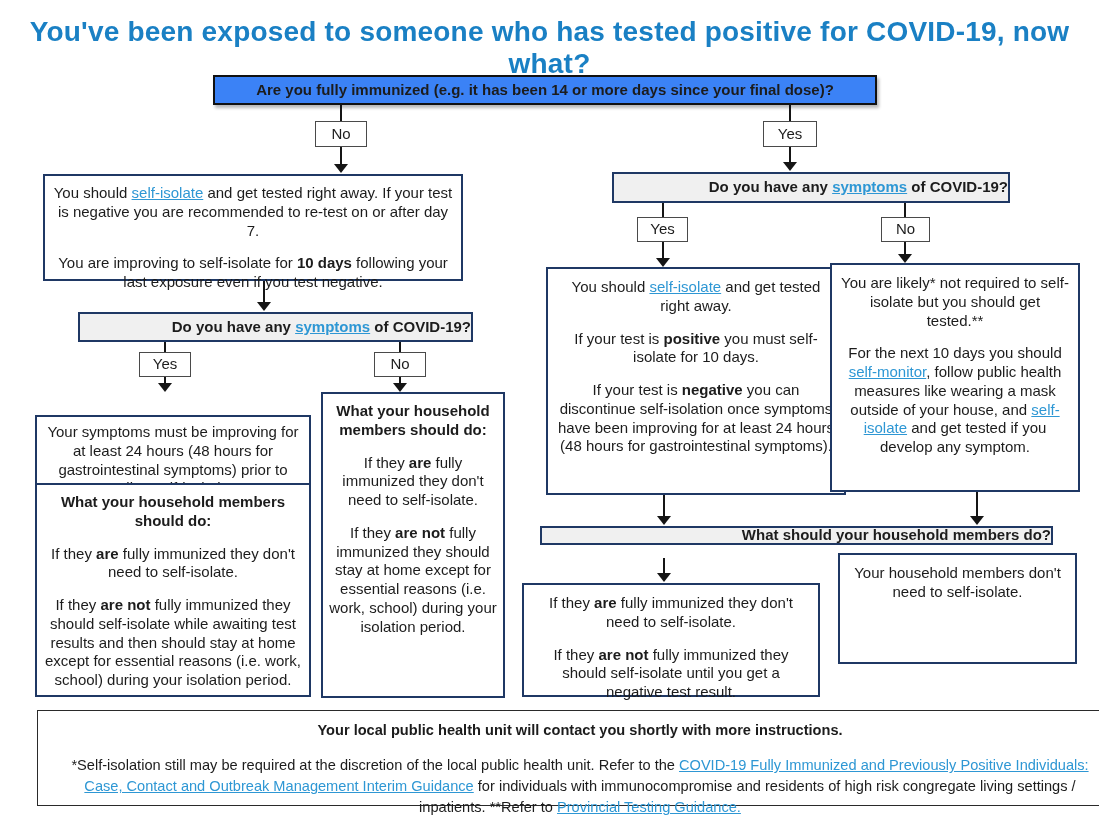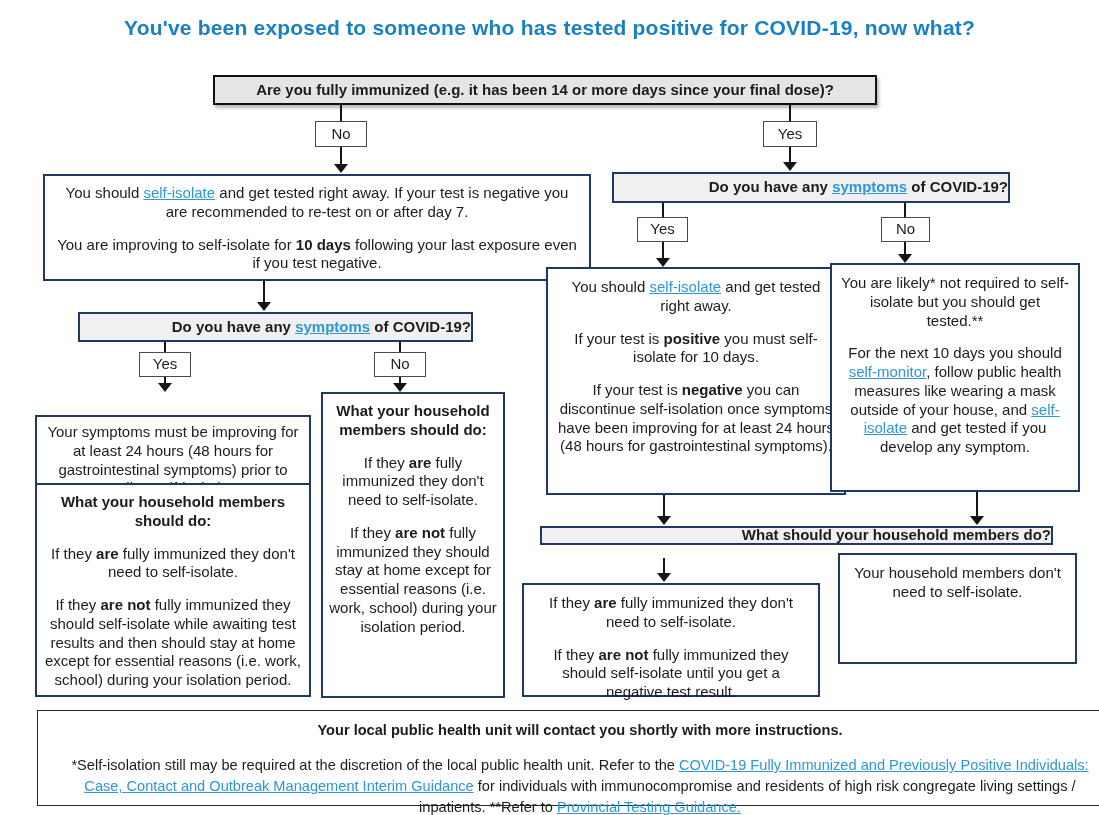--- a/index.html
+++ b/index.html
@@ -2,31 +2,31 @@
 <html><head>
 <meta charset="utf-8">
 <style>
   html,body{margin:0;padding:0;background:#ffffff;}
   #stage{
     position:relative;width:1099px;height:815px;background:#ffffff;
     font-family:"Liberation Sans","DejaVu Sans",sans-serif;color:#1c1c1c;overflow:hidden;
   }
   .page-title{
     position:absolute;left:0;right:0;top:16px;text-align:center;
-    color:#1a80c4;font-size:21px;font-weight:bold;letter-spacing:0.2px;
+    color:#1a80c4;font-size:28px;font-weight:bold;letter-spacing:0.2px;
   }
   .box{position:absolute;box-sizing:border-box;text-align:center;font-size:15px;line-height:1.25;background:#ffffff;}
   .navy{border:2.5px solid #1f3864;}
   .qheader{
     border:2.5px solid #1f3864;background:#f0f0f0;font-weight:bold;
     display:flex;align-items:center;justify-content:flex-end;
   }
   .qheader p{margin:0;}
   .topq{
-    border:2.5px solid #111111;background:#e5e5e5;font-weight:bold;
+    border:2.5px solid #111111;background:#3b82f6;font-weight:bold;
     display:flex;align-items:center;justify-content:center;
     box-shadow:2px 3px 3px rgba(0,0,0,0.28);
   }
   .labelbox{
     border:1.5px solid #4a4a4a;background:#ffffff;
     display:flex;align-items:center;justify-content:center;
   }
   .footerbox{border:1.5px solid #2a2a2a;background:#ffffff;padding:9px 14px 6px;font-size:14.6px;}
   .footerbox p{margin:0 0 11px;line-height:1.45;}
   .footerbox p:last-child{margin-bottom:0;}
@@ -56,21 +56,21 @@
 
   <div class="vline" style="left:340px;top:105px;height:17px;"></div>
   <div class="vline" style="left:789px;top:105px;height:17px;"></div>
 
   <div class="box labelbox" style="left:315px;top:121px;width:52px;height:26px;">No</div>
   <div class="box labelbox" style="left:763px;top:121px;width:54px;height:26px;">Yes</div>
 
   <div class="arrow" style="left:340px;top:147px;height:17px;"></div>
   <div class="arrow" style="left:789px;top:147px;height:15px;"></div>
 
-  <div class="box navy pad-a" style="left:43px;top:174px;width:548px;height:107px;">
+  <div class="box navy pad-a" style="left:43px;top:174px;width:420px;height:107px;">
       <p><span>You should </span><span class="link">self-isolate</span><span> and get tested right away. If your test is negative you are recommended to re-test on or after day 7.</span></p>
       <p><span>You are improving to self-isolate for </span><span class="bold">10 days</span><span> following your last exposure even if you test negative.</span></p>
     </div>
 
   <div class="arrow" style="left:263px;top:281px;height:21px;"></div>
 
   <div class="box qheader" style="left:78px;top:312px;width:395px;height:30px;">
       <p><span>Do you have any </span><span class="link">symptoms</span><span> of COVID-19?</span></p>
     </div>
 

